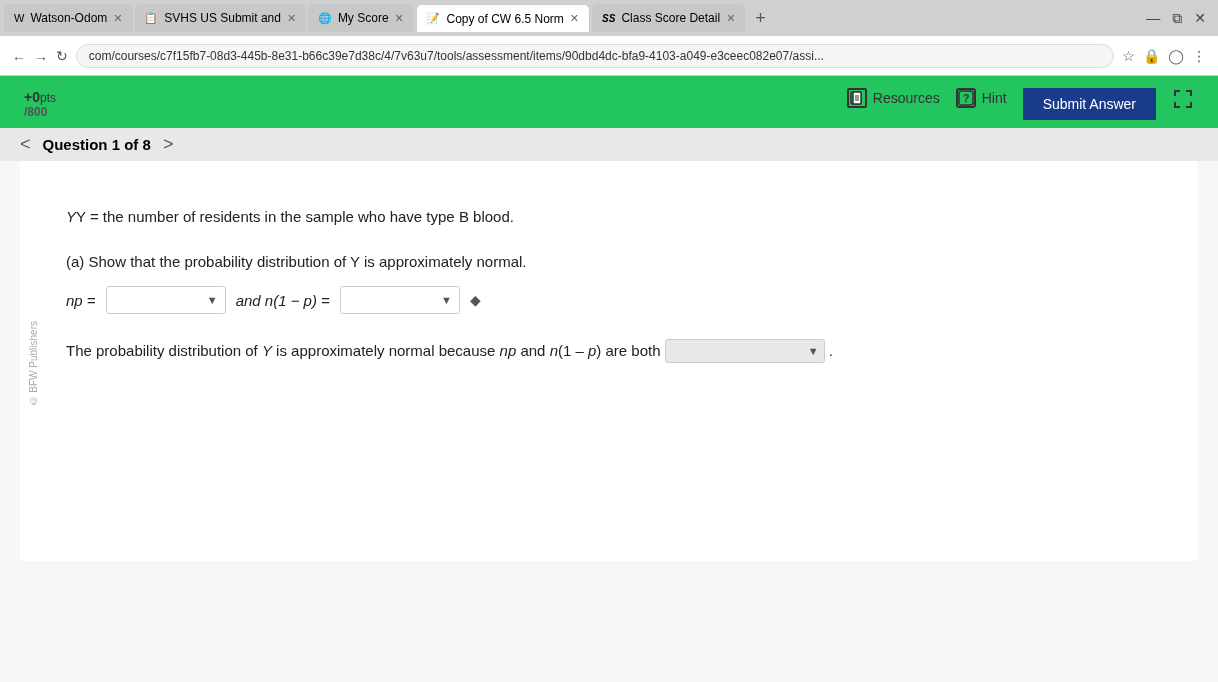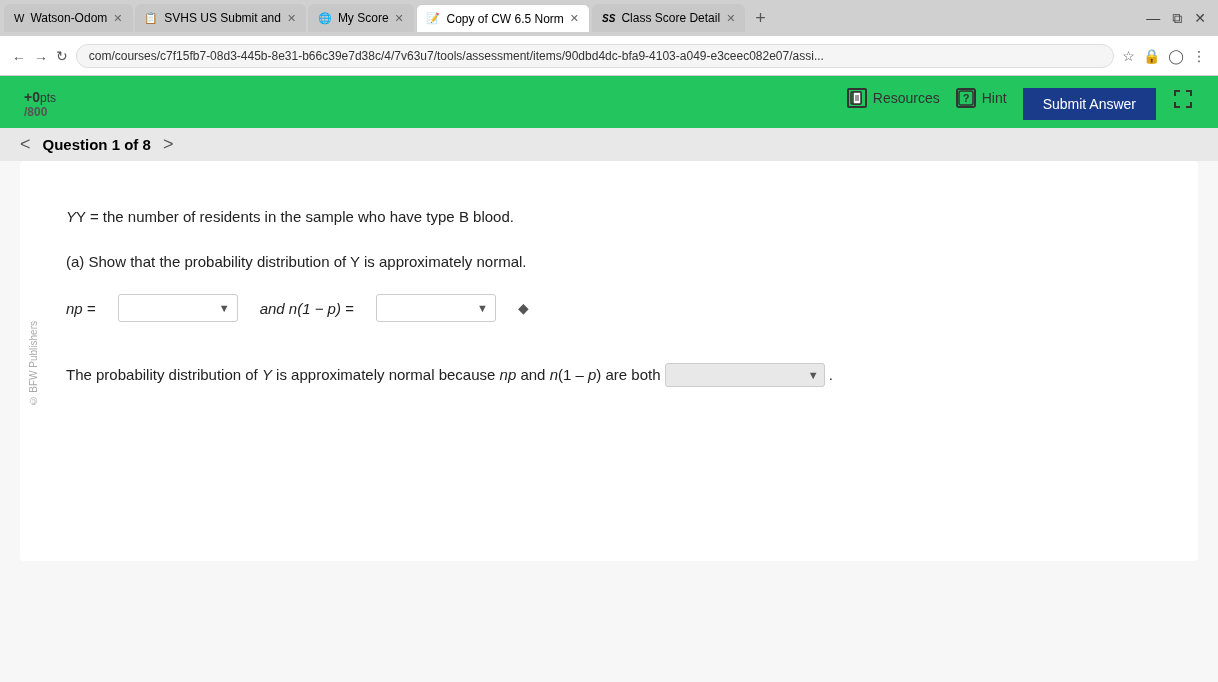--- a/index.html
+++ b/index.html
@@ -214,30 +214,30 @@
       font-size: 15px;
       color: #222;
       line-height: 1.6;
       margin-bottom: 24px;
       padding-left: 16px;
     }
 
     .part-label {
       font-size: 15px;
       color: #222;
+      margin-bottom: 16px;
+      padding-left: 16px;
+    }
+
+    .input-row {
+      display: flex;
+      align-items: center;
+      gap: 10px;
+      padding-left: 16px;
       margin-bottom: 24px;
-      padding-left: 16px;
-    }
-
-    .input-row {
-      display: flex;
-      align-items: center;
-      gap: 22px;
-      padding-left: 16px;
-      margin-bottom: 40px;
     }
     .input-label {
       font-size: 15px;
       color: #222;
       font-style: italic;
     }
     .input-select-wrapper {
       position: relative;
       display: inline-block;
     }

